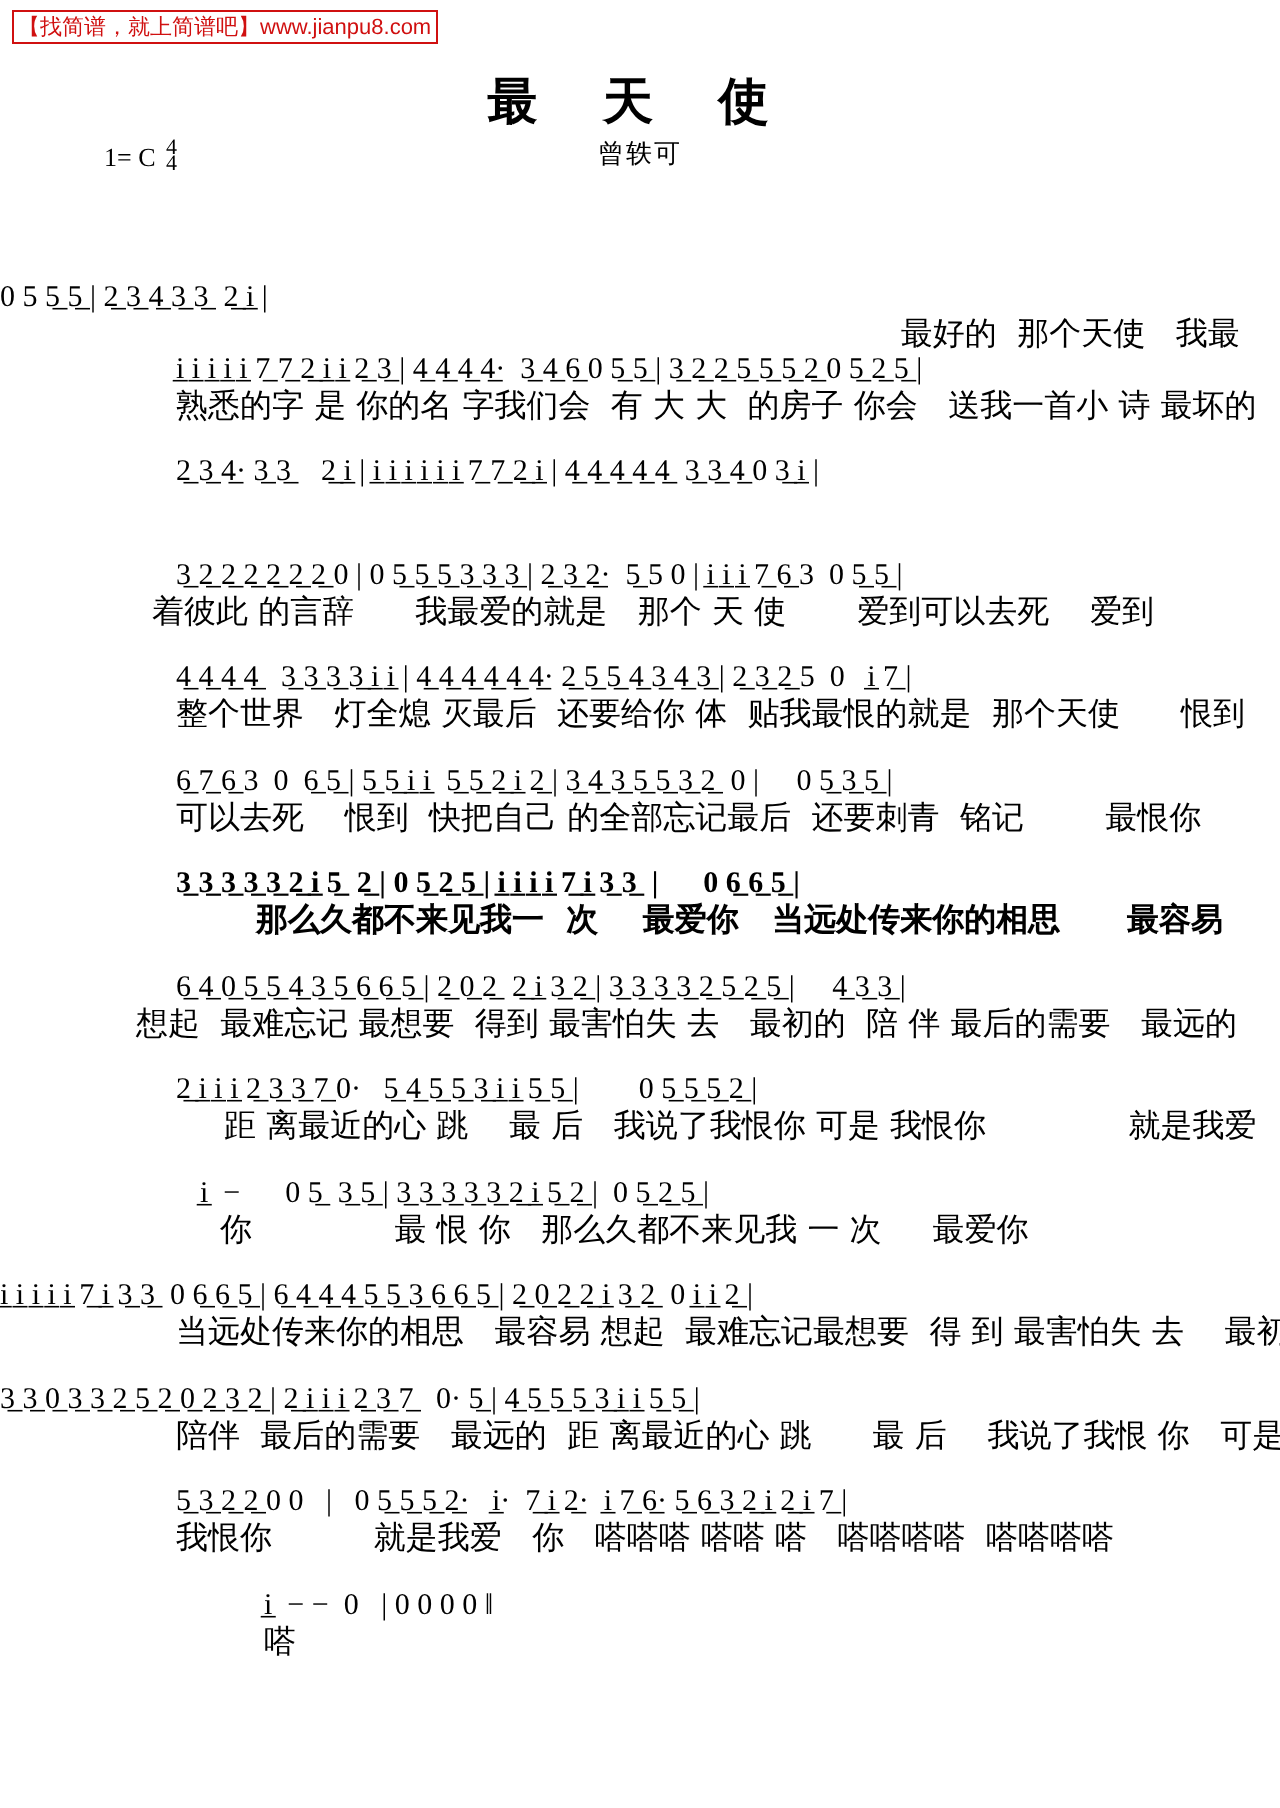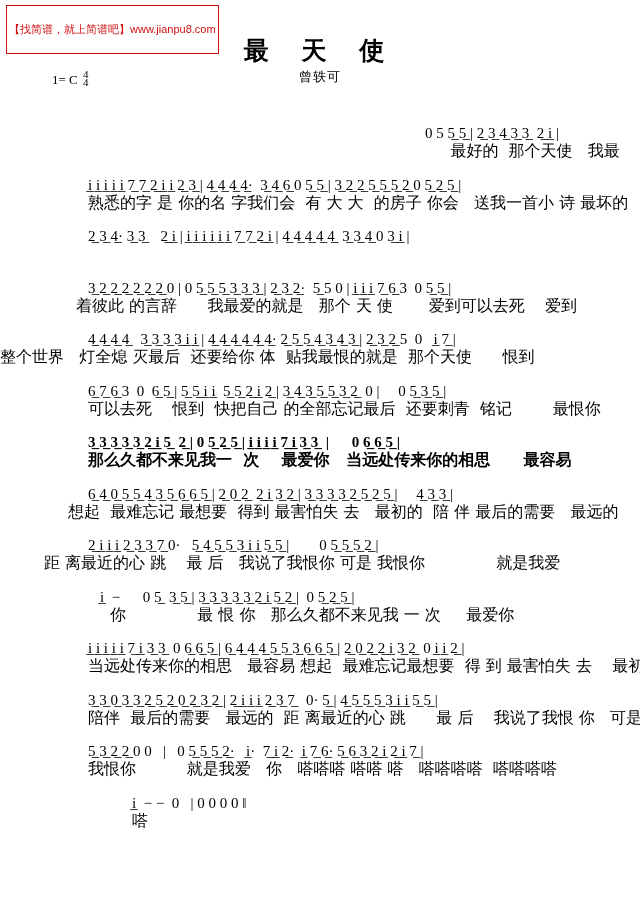--- a/index.html
+++ b/index.html
@@ -20,21 +20,21 @@
     left: 6px;
     top: 5px;
     font-family: "Liberation Sans", sans-serif;
     font-size: 11px;
     color: #d01010;
     letter-spacing: 0px;
     white-space: nowrap;
   }
   .watermark .box {
     border: 1px solid #d01010;
-    padding: 16px 2px;
+    padding: 0px 2px;
     display: inline-block;
   }
   .title {
     position: absolute;
     top: 34px;
     left: 0;
     width: 640px;
     text-align: center;
     font-size: 25px;
     font-weight: bold;
@@ -104,64 +104,64 @@
 <div class="keysig">
   <span>1= C</span>
   <span class="frac">
     <span>4</span>
     <span>4</span>
   </span>
 </div>
 
 <div id="score">
     <div class="system" style="top: 125px;">
-      <div class="notes" style="padding-left: 425px;">0 5 5̲ 5̲ | 2̲ 3̲ 4̲ 3̲ 3̲  2̲ i̲ |</div>
+      <div class="notes" style=" margin-top: 16px;">0 5 5̲ 5̲ | 2̲ 3̲ 4̲ 3̲ 3̲  2̲ i̲ |</div>
       <div class="lyrics" style="padding-left: 425px;">     最好的  那个天使   我最</div>
     </div>
     <div class="system" style="top: 176.5px;">
       <div class="notes" style="padding-left: 88px;">i̲ i̲ i̲ i̲ i̲ 7̲ 7̲ 2̲ i̲ i̲ 2̲ 3̲ | 4̲ 4̲ 4̲ 4̲·  3̲ 4̲ 6̲ 0 5̲ 5̲ | 3̲ 2̲ 2̲ 5̲ 5̲ 5̲ 2̲ 0 5̲ 2̲ 5̲ |</div>
       <div class="lyrics" style="padding-left: 88px;">熟悉的字 是 你的名 字我们会  有 大 大  的房子 你会   送我一首小 诗 最坏的</div>
     </div>
     <div class="system" style="top: 228px;">
       <div class="notes" style="padding-left: 88px;">2̲ 3̲ 4̲· 3̲ 3̲    2̲ i̲ | i̲ i̲ i̲ i̲ i̲ i̲ 7̲ 7̲ 2̲ i̲ | 4̲ 4̲ 4̲ 4̲ 4̲  3̲ 3̲ 4̲ 0 3̲ i̲ |</div>
     </div>
     <div class="system" style="top: 279.5px;">
       <div class="notes" style="padding-left: 88px;">3̲ 2̲ 2̲ 2̲ 2̲ 2̲ 2̲ 0 | 0 5̲ 5̲ 5̲ 3̲ 3̲ 3̲ | 2̲ 3̲ 2̲·  5̲ 5 0 | i̲ i̲ i̲ 7̲ 6̲ 3  0 5̲ 5̲ |</div>
       <div class="lyrics" style="padding-left: 76px;">着彼此 的言辞      我最爱的就是   那个 天 使       爱到可以去死    爱到</div>
     </div>
     <div class="system" style="top: 331px;">
       <div class="notes" style="padding-left: 88px;">4̲ 4̲ 4̲ 4̲   3̲ 3̲ 3̲ 3̲ i̲ i̲ | 4̲ 4̲ 4̲ 4̲ 4̲ 4̲· 2̲ 5̲ 5̲ 4̲ 3̲ 4̲ 3̲ | 2̲ 3̲ 2̲ 5  0   i̲ 7̲ |</div>
-      <div class="lyrics" style="">整个世界   灯全熄 灭最后  还要给你 体  贴我最恨的就是  那个天使      恨到</div>
+      <div class="lyrics" style="padding-left: 88px;">整个世界   灯全熄 灭最后  还要给你 体  贴我最恨的就是  那个天使      恨到</div>
     </div>
     <div class="system" style="top: 382.5px;">
       <div class="notes" style="padding-left: 88px;">6̲ 7̲ 6̲ 3  0  6̲ 5̲ | 5̲ 5̲ i̲ i̲  5̲ 5̲ 2̲ i̲ 2̲ | 3̲ 4̲ 3̲ 5̲ 5̲ 3̲ 2̲  0 |     0 5̲ 3̲ 5̲ |</div>
       <div class="lyrics" style="padding-left: 88px;">可以去死    恨到  快把自己 的全部忘记最后  还要刺青  铭记        最恨你</div>
     </div>
     <div class="system" style="top: 434px; font-weight: bold;">
       <div class="notes" style="padding-left: 88px;">3̲ 3̲ 3̲ 3̲ 3̲ 2̲ i̲ 5̲  2̲ | 0 5̲ 2̲ 5̲ | i̲ i̲ i̲ i̲ 7̲ i̲ 3̲ 3̲  |      0 6̲ 6̲ 5̲ |</div>
-      <div class="lyrics" style="padding-left: 88px;">那么久都不来见我一  次    最爱你   当远处传来你的相思      最容易</div>
+      <div class="lyrics" style="padding-left: 88px; margin-left: 40px;">那么久都不来见我一  次    最爱你   当远处传来你的相思      最容易</div>
     </div>
     <div class="system" style="top: 485.5px;">
       <div class="notes" style="padding-left: 88px;">6̲ 4̲ 0̲ 5̲ 5̲ 4̲ 3̲ 5̲ 6̲ 6̲ 5̲ | 2̲ 0̲ 2̲  2̲ i̲ 3̲ 2̲ | 3̲ 3̲ 3̲ 3̲ 2̲ 5̲ 2̲ 5̲ |     4̲ 3̲ 3̲ |</div>
       <div class="lyrics" style="padding-left: 68px;">想起  最难忘记 最想要  得到 最害怕失 去   最初的  陪 伴 最后的需要   最远的</div>
     </div>
     <div class="system" style="top: 537px;">
       <div class="notes" style="padding-left: 88px;">2̲ i̲ i̲ i̲ 2̲ 3̲ 3̲ 7̲ 0·   5̲ 4̲ 5̲ 5̲ 3̲ i̲ i̲ 5̲ 5̲ |        0 5̲ 5̲ 5̲ 2̲ |</div>
-      <div class="lyrics" style="padding-left: 44px;">距 离最近的心 跳    最 后   我说了我恨你 可是 我恨你              就是我爱</div>
+      <div class="lyrics" style="padding-left: 112px;">距 离最近的心 跳    最 后   我说了我恨你 可是 我恨你              就是我爱</div>
     </div>
     <div class="system" style="top: 588.5px;">
       <div class="notes" style="padding-left: 100px;">i̲  −      0 5̲  3̲ 5̲ | 3̲ 3̲ 3̲ 3̲ 3̲ 2̲ i̲ 5̲ 2̲ |  0 5̲ 2̲ 5̲ |</div>
       <div class="lyrics" style="padding-left: 110px;">你              最 恨 你   那么久都不来见我 一 次     最爱你</div>
     </div>
     <div class="system" style="top: 640px;">
-      <div class="notes" style="padding-left: 88px;">i̲ i̲ i̲ i̲ i̲ 7̲ i̲ 3̲ 3̲  0 6̲ 6̲ 5̲ | 6̲ 4̲ 4̲ 4̲ 5̲ 5̲ 3̲ 6̲ 6̲ 5̲ | 2̲ 0̲ 2̲ 2̲ i̲ 3̲ 2̲  0 i̲ i̲ 2̲ |</div>
+      <div class="notes" style="">i̲ i̲ i̲ i̲ i̲ 7̲ i̲ 3̲ 3̲  0 6̲ 6̲ 5̲ | 6̲ 4̲ 4̲ 4̲ 5̲ 5̲ 3̲ 6̲ 6̲ 5̲ | 2̲ 0̲ 2̲ 2̲ i̲ 3̲ 2̲  0 i̲ i̲ 2̲ |</div>
       <div class="lyrics" style="padding-left: 88px;">当远处传来你的相思   最容易 想起  最难忘记最想要  得 到 最害怕失 去    最初的</div>
     </div>
     <div class="system" style="top: 691.5px;">
-      <div class="notes" style="padding-left: 88px;">3̲ 3̲ 0̲ 3̲ 3̲ 2̲ 5̲ 2̲ 0̲ 2̲ 3̲ 2̲ | 2̲ i̲ i̲ i̲ 2̲ 3̲ 7̲   0· 5̲ | 4̲ 5̲ 5̲ 5̲ 3̲ i̲ i̲ 5̲ 5̲ |</div>
+      <div class="notes" style="">3̲ 3̲ 0̲ 3̲ 3̲ 2̲ 5̲ 2̲ 0̲ 2̲ 3̲ 2̲ | 2̲ i̲ i̲ i̲ 2̲ 3̲ 7̲   0· 5̲ | 4̲ 5̲ 5̲ 5̲ 3̲ i̲ i̲ 5̲ 5̲ |</div>
       <div class="lyrics" style="padding-left: 88px;">陪伴  最后的需要   最远的  距 离最近的心 跳      最 后    我说了我恨 你   可是</div>
     </div>
     <div class="system" style="top: 743px;">
       <div class="notes" style="padding-left: 88px;">5̲ 3̲ 2̲ 2̲ 0 0   |   0 5̲ 5̲ 5̲ 2̲·   i̲·  7̲ i̲ 2̲·  i̲ 7̲ 6̲· 5̲ 6̲ 3̲ 2̲ i̲ 2̲ i̲ 7̲ |</div>
       <div class="lyrics" style="padding-left: 88px;">我恨你          就是我爱   你   嗒嗒嗒 嗒嗒 嗒   嗒嗒嗒嗒  嗒嗒嗒嗒</div>
     </div>
     <div class="system" style="top: 794.5px; padding-left: 22px;">
       <div class="notes" style="padding-left: 110px;">i̲  − −  0   | 0 0 0 0 ‖</div>
       <div class="lyrics" style="padding-left: 110px;">嗒</div>
     </div>

